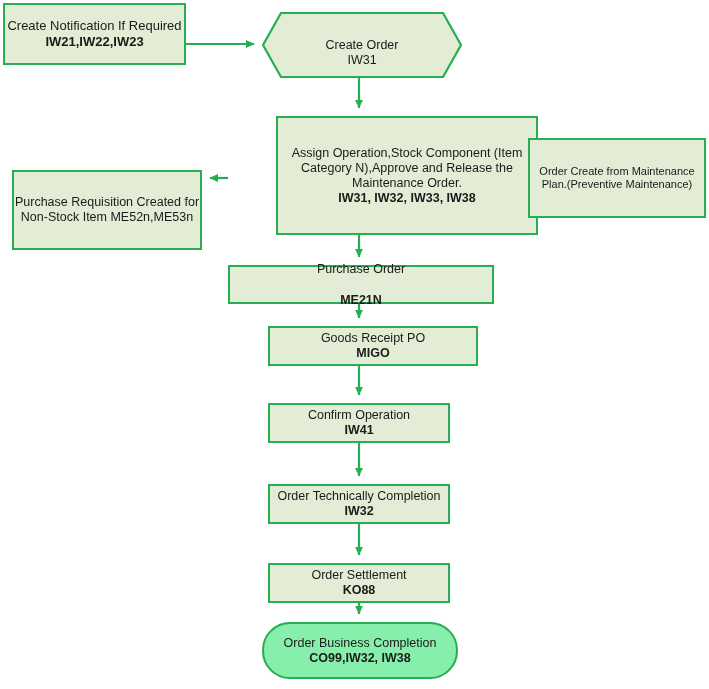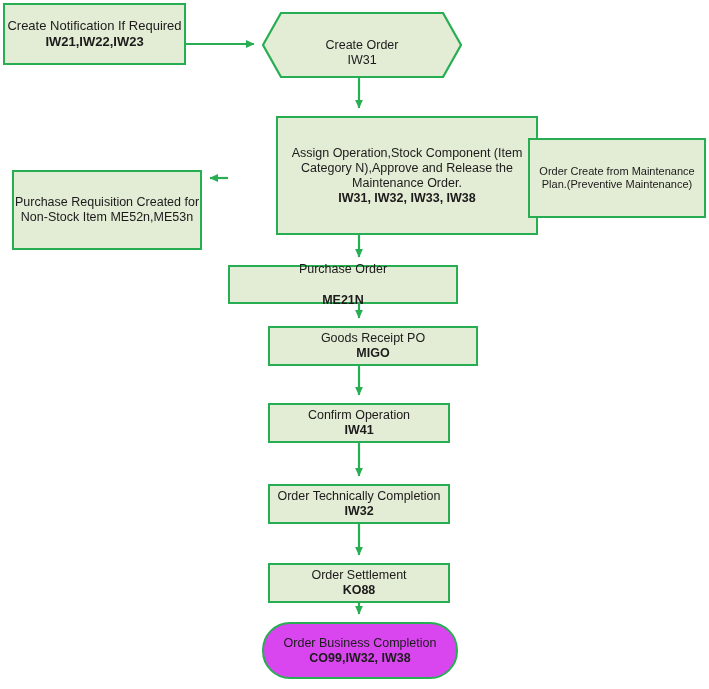--- a/index.html
+++ b/index.html
@@ -42,21 +42,21 @@
     font-weight: normal;
   }
   .node .t2 {
     font-weight: bold;
   }
   .rect {
     background: #e3ecd4;
     border: 2px solid #27ae52;
   }
   .stadium {
-    background: #d946ef;
+    background: #86efac;
     border: 2px solid #27ae52;
     border-radius: 28px;
   }
   .hexwrap {
     position: absolute;
     z-index: 2;
   }
   .hexwrap svg {
     position: absolute;
     left: 0;
@@ -75,21 +75,21 @@
     text-align: center;
     color: #1b1b1b;
     line-height: 1.20;
   }
   
   #n-notification { left: 3px;   top: 3px;   width: 183px; height: 62px;  font-size: 13px; }
   #n-createorder  { left: 262px; top: 12px;  width: 200px; height: 82px;  font-size: 12.5px; }
   #n-assign       { left: 228px; top: 116px; width: 262px; height: 119px; font-size: 12.5px; margin-left: 48px; }
   #n-purchasereq  { left: 12px;  top: 138px; width: 190px; height: 80px;  font-size: 12.5px; margin-top: 32px; }
   #n-plan         { left: 528px; top: 138px; width: 178px; height: 80px;  font-size: 11px; }
-  #n-purchaseord  { left: 228px; top: 265px; width: 230px; height: 39px;  font-size: 12.5px; gap: 16px; }
+  #n-purchaseord  { left: 228px; top: 265px; width: 266px; height: 39px;  font-size: 12.5px; gap: 16px; }
   #n-goodsreceipt { left: 268px; top: 326px; width: 210px; height: 40px;  font-size: 12.5px; }
   #n-confirm      { left: 268px; top: 403px; width: 182px; height: 40px;  font-size: 12.5px; }
   #n-techcompl    { left: 268px; top: 484px; width: 182px; height: 40px;  font-size: 12.5px; }
   #n-settlement   { left: 268px; top: 563px; width: 182px; height: 40px;  font-size: 12.5px; text-align: right; }
   #n-buscompl     { left: 262px; top: 622px; width: 196px; height: 57px;  font-size: 12.5px; }
 </style>
 </head>
 <body>
 
 <div id="canvas">

